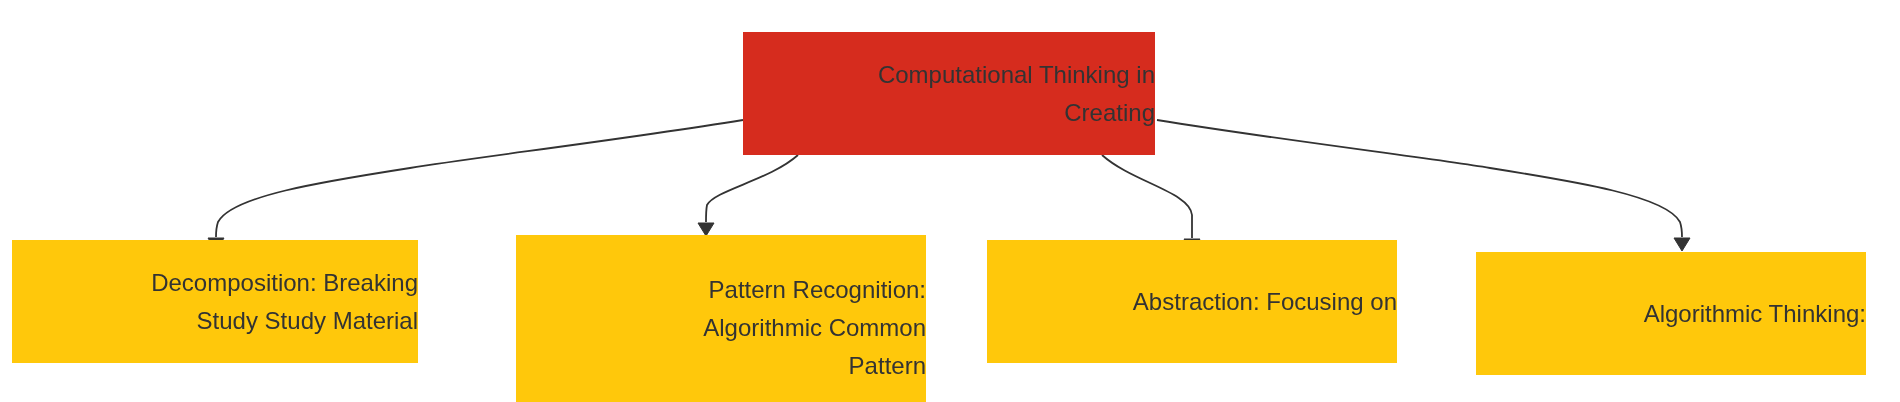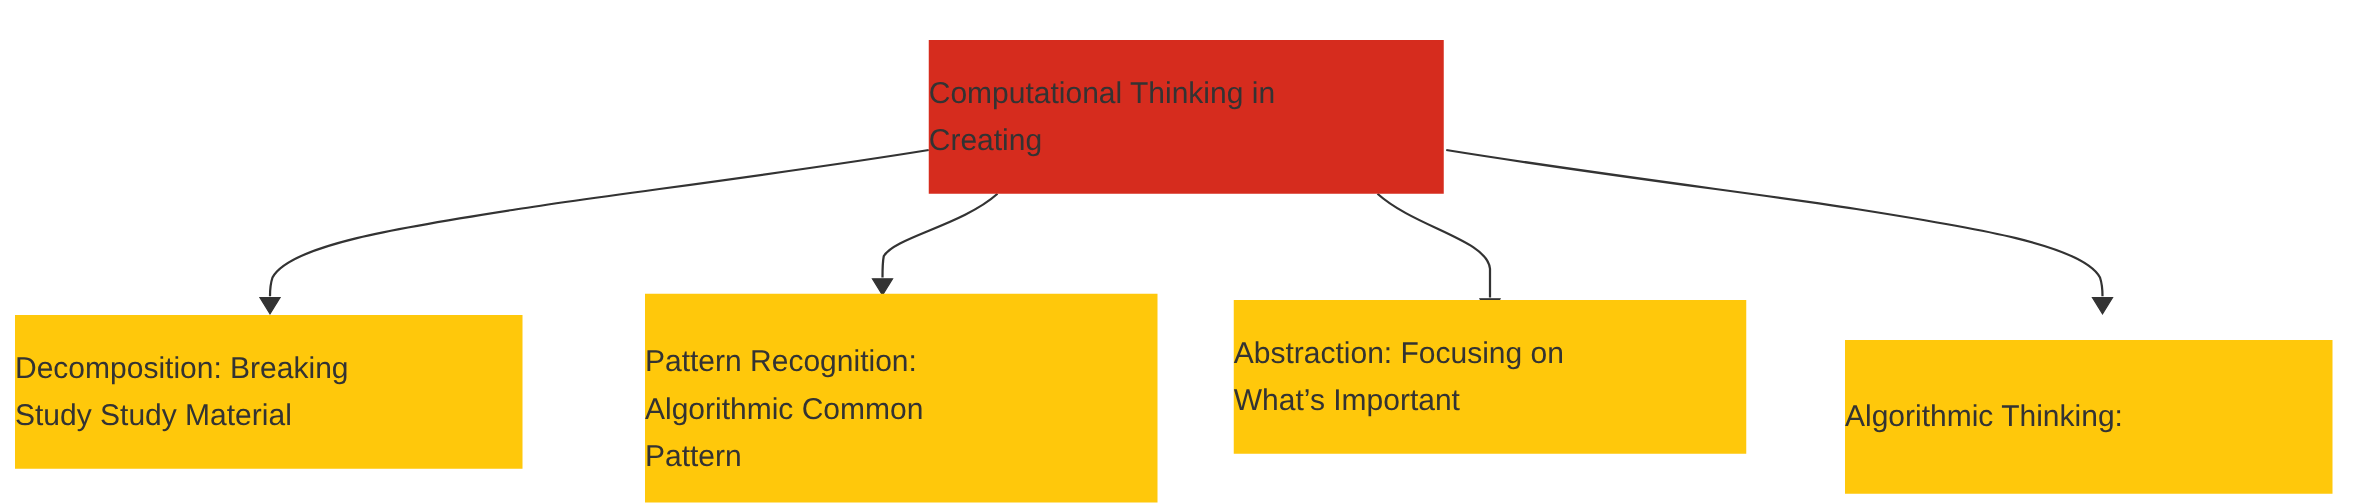--- a/index.html
+++ b/index.html
@@ -31,21 +31,21 @@
     stroke-width: 1.8;
   }
   .edges polygon {
     fill: var(--edge);
     stroke: var(--edge);
   }
   .node {
     position: absolute;
     display: flex;
     flex-direction: column;
-    align-items: flex-start;
+    align-items: flex-end;
     justify-content: center;
     text-align: center;
     color: var(--text);
     font-size: 24px;
     line-height: 38px;
   }
   .node.root  { background: var(--root-fill); }
   .node.child { background: var(--child-fill); }
 </style>
 </head>
@@ -66,33 +66,32 @@
 
     <path d="M1157,120 C1280,140 1430,158 1490,168 C1578,182 1666,196 1680,222 C1682,228 1682,232 1682,237"></path>
     <polygon points="1674,238 1690,238 1682,251"></polygon>
   </svg>
 
   <div class="node root" style="left:743px; top:32px; width:412px; height:123px;">
     <div>Computational Thinking in</div>
     <div>Creating</div>
   </div>
 
-  <div class="node child" style="left:12px; top:252px; width:406px; height:123px;">
+  <div class="node child" style="left:12px; top:240px; width:406px; height:123px;">
     <div>Decomposition: Breaking</div>
     <div>Study Study Material</div>
   </div>
 
   <div class="node child" style="left:516px; top:235px; width:410px; height:186px;">
     <div>Pattern Recognition:</div>
     <div>Algorithmic Common</div>
     <div>Pattern</div>
   </div>
 
   <div class="node child" style="left:987px; top:240px; width:410px; height:123px;">
     <div>Abstraction: Focusing on</div>
-    <div>What’s Important</div>
   </div>
 
-  <div class="node child" style="left:1476px; top:252px; width:390px; height:123px;margin-top:20px;">
+  <div class="node child" style="left:1476px; top:252px; width:390px; height:123px;">
     <div>Algorithmic Thinking:</div>
   </div>
 
 </div>
 
 </body></html>

